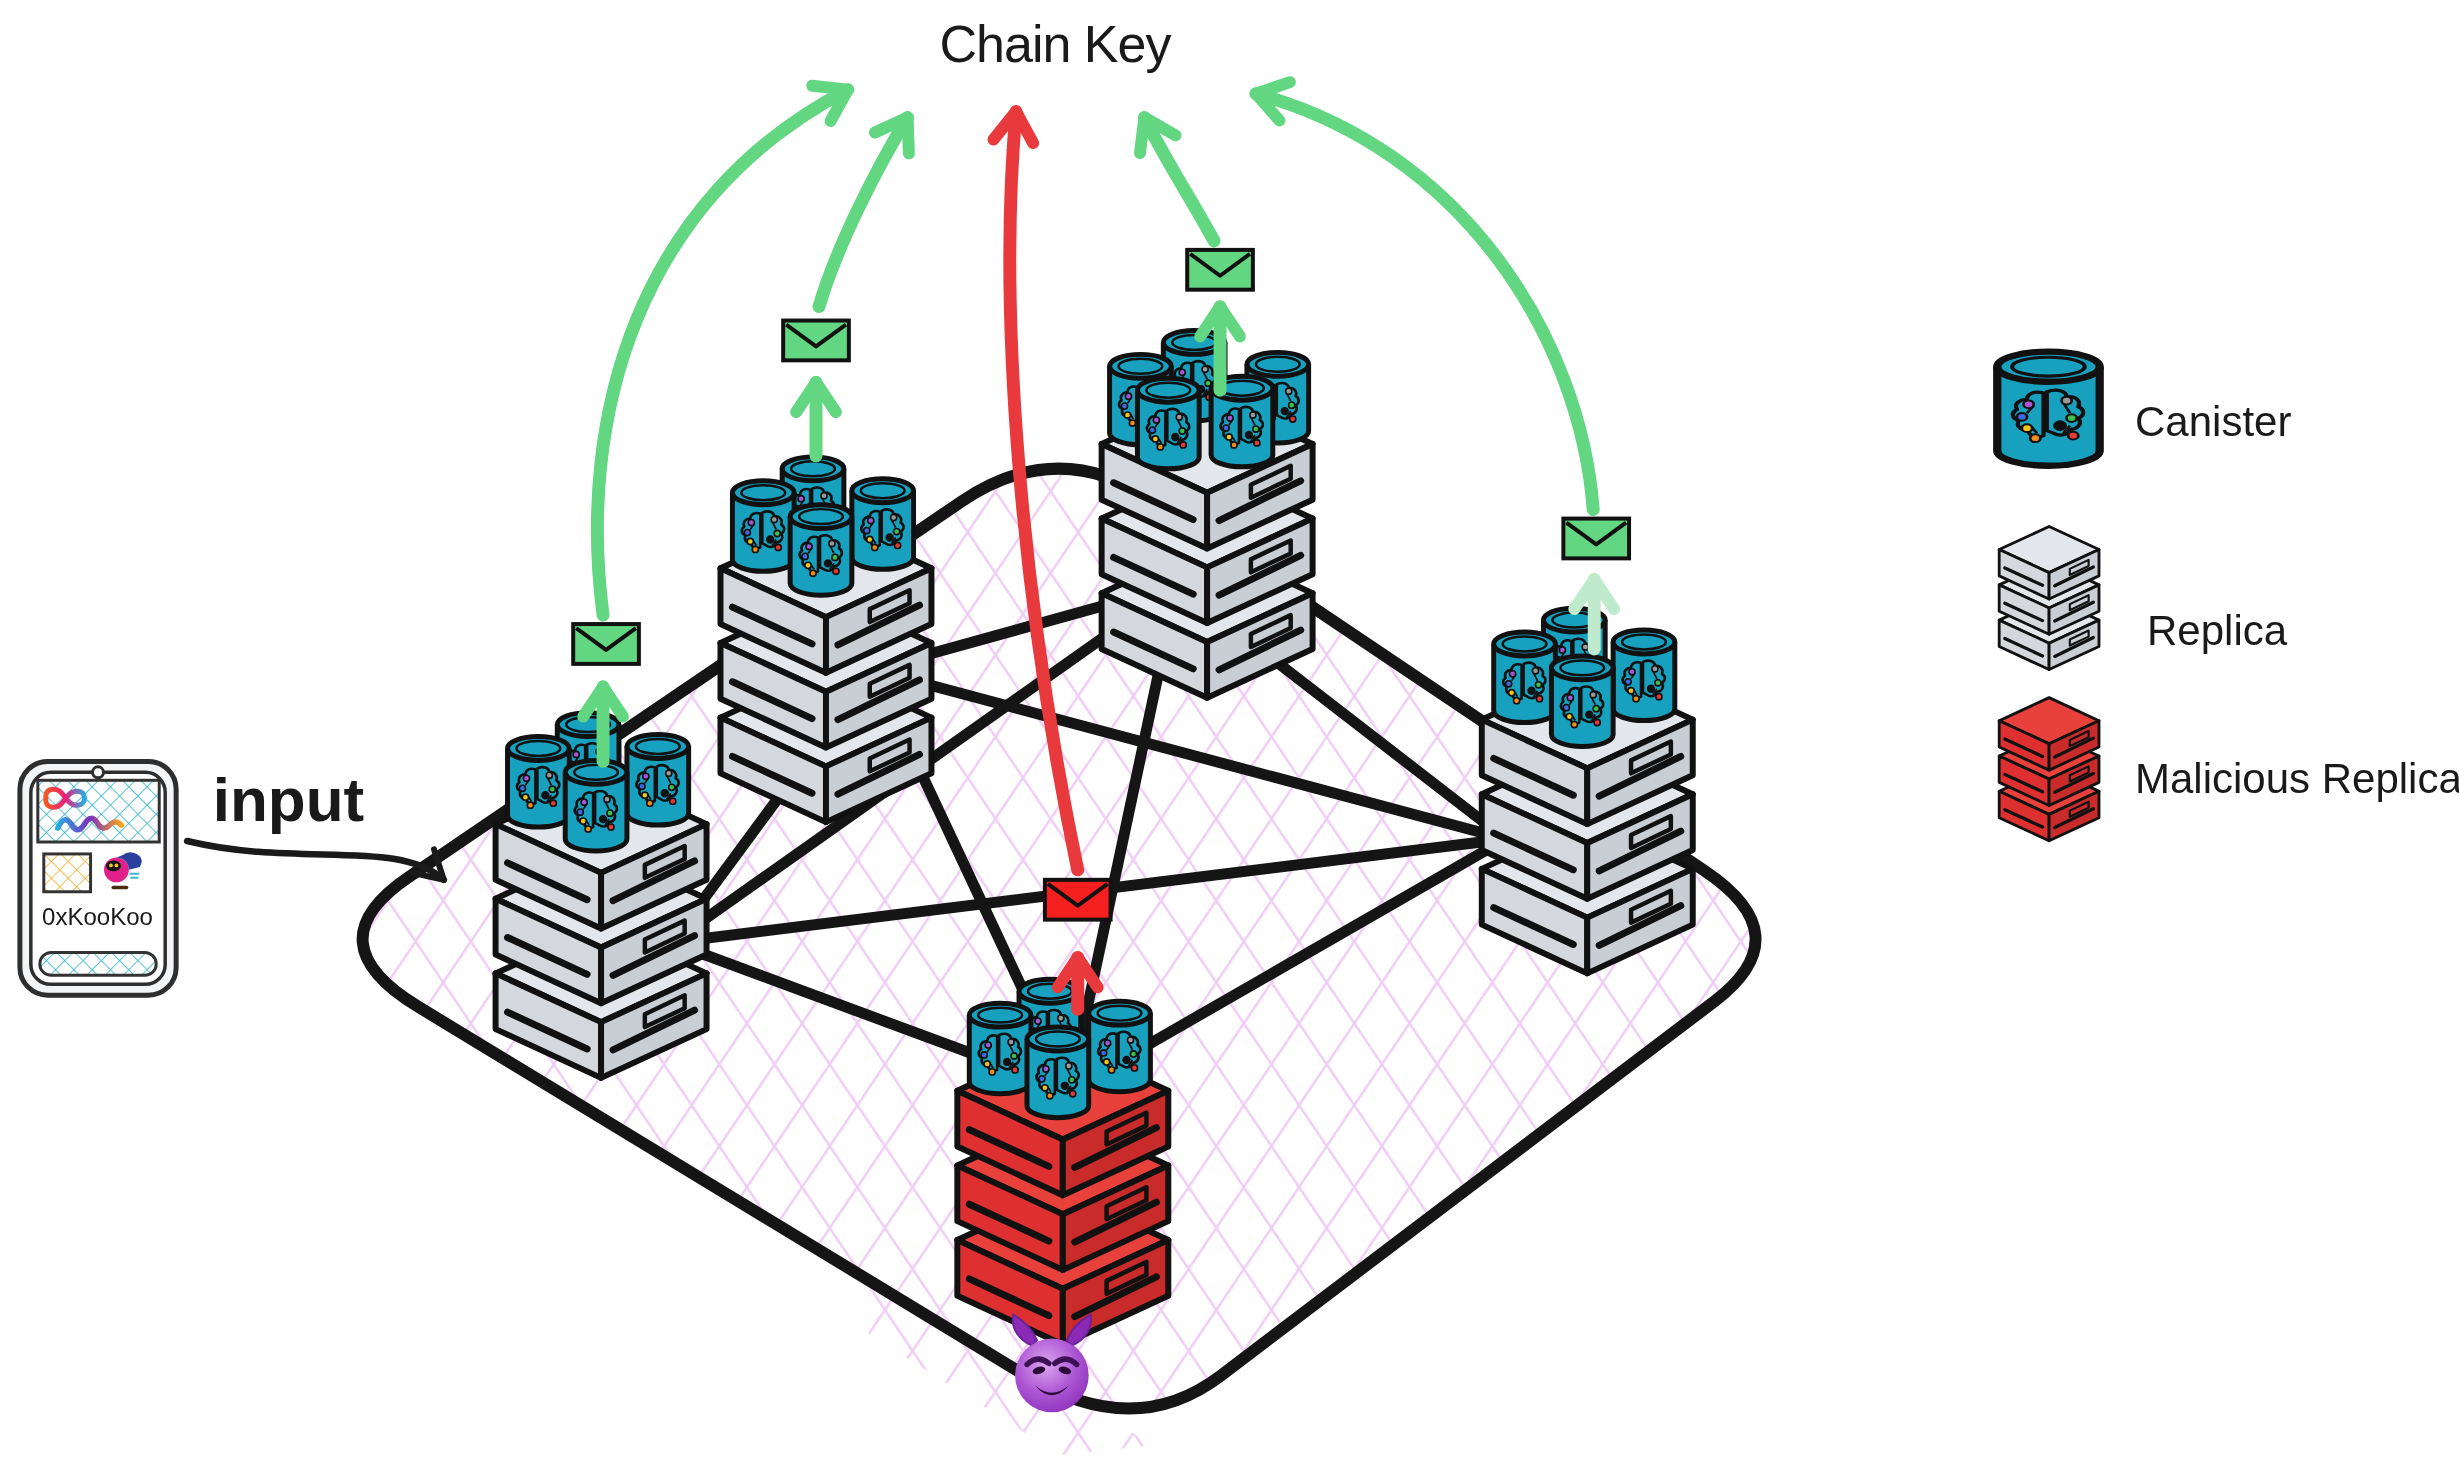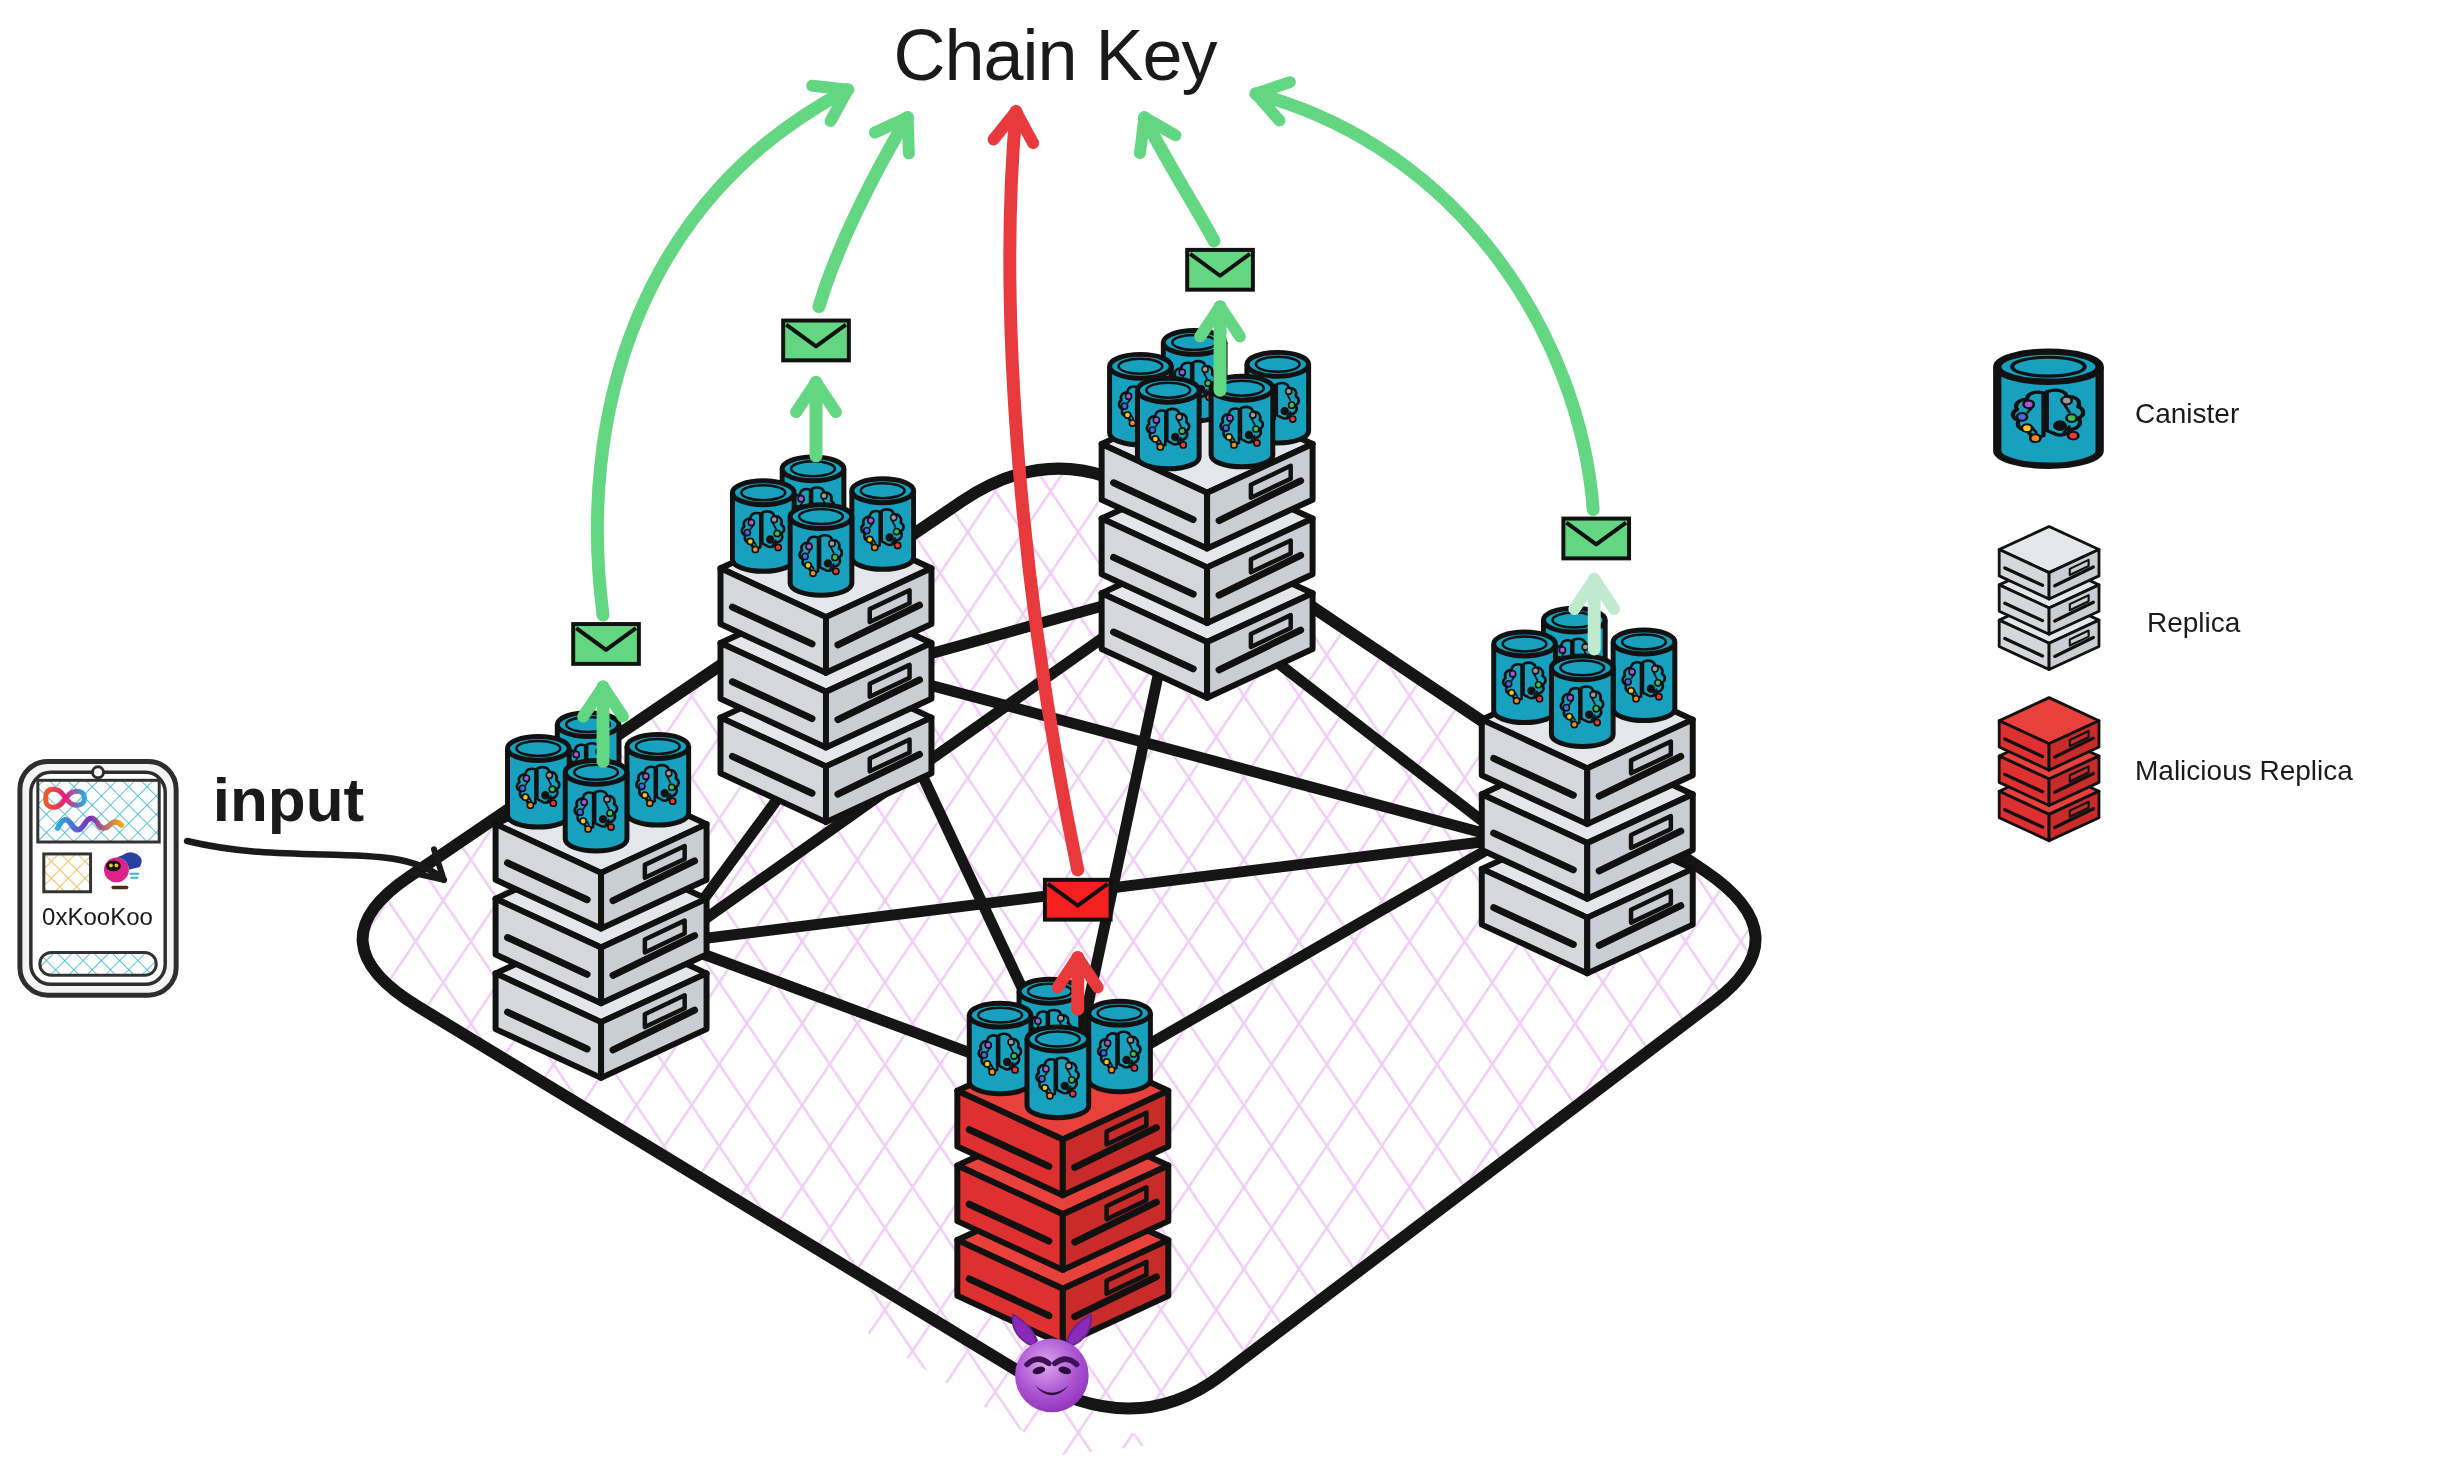--- a/index.html
+++ b/index.html
@@ -2,24 +2,24 @@
 <html style="--canister_teal: #18A1BF; --replica_gray: #D4D8DD; --malicious_red: #DE3030; --message_green: #63D682; --message_green_pale: #BFEACD; --attack_red: #E8393D; --mesh_black: #151515; --grid_violet: #EFCDF4; --title_black: #1A1A1A;"><head>
 <meta charset="utf-8">
 <style>
   html,body{margin:0;padding:0;background:#fff;}
   .canvas{
     position:relative;width:2460px;height:1478px;background:#ffffff;
     font-family:"Liberation Sans", sans-serif;overflow:hidden;color:#1a1a1a;
   }
   .stage{position:absolute;left:0;top:0;width:2460px;height:1478px;}
   .label{position:absolute;color:var(--title_black,#1a1a1a);}
-  #title{left:846px;top:14px;width:418px;text-align:center;font-size:72px;font-weight:500;letter-spacing:-1px;}
+  #title{left:846px;top:14px;width:418px;text-align:center;font-size:52px;font-weight:500;letter-spacing:-1px;}
   #input-label{left:199px;top:764px;width:179px;text-align:center;font-size:62px;font-weight:700;}
   #phone-address{left:34px;top:903px;width:127px;text-align:center;font-size:24px;font-weight:500;}
-  .legend-label{position:absolute;left:2135px;font-size:28px;white-space:nowrap;text-align:center;}
+  .legend-label{position:absolute;left:2135px;font-size:42px;white-space:nowrap;text-align:center;}
   #legend-label-0{top:398px;}
   #legend-label-1{top:607px;margin-left:12px;}
   #legend-label-2{top:755px;}
   
   .srv-gray{--ftop:#E3E6EA;--ffront:#D4D8DD;--fside:#C9CED4;}
   .srv-red{--ftop:#E8413B;--ffront:#DE3030;--fside:#C92B2B;}
   .env-green{--envfill:var(--message_green,#63D682);}
   .env-red{--envfill:#F51F1F;}
 </style>
 </head>

